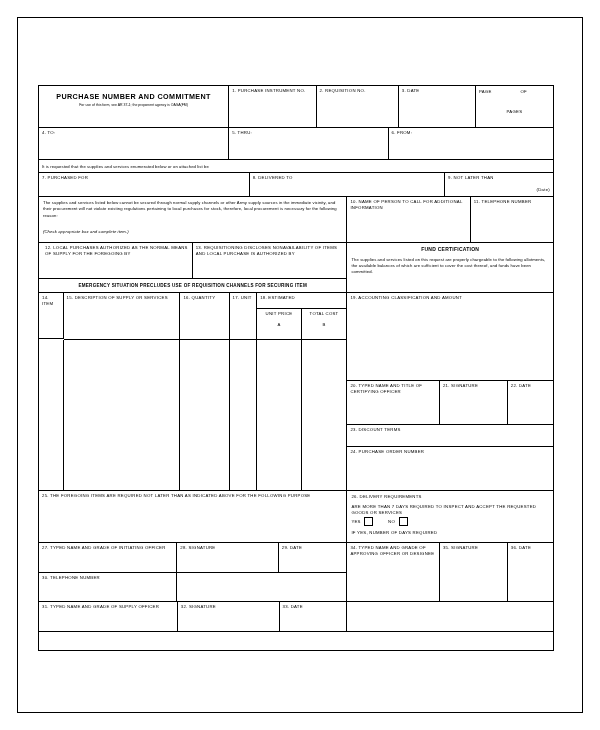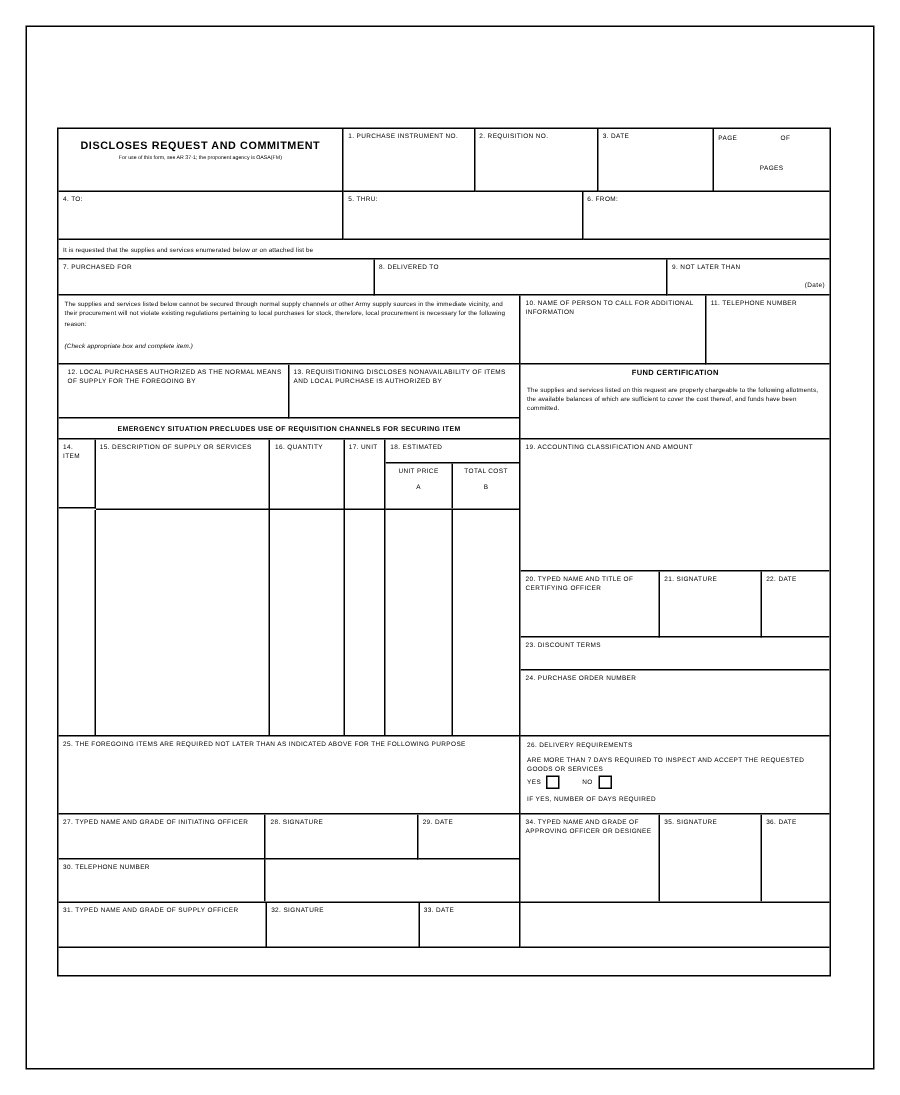--- a/index.html
+++ b/index.html
@@ -75,21 +75,21 @@
 </style>
 </head>
 <body>
 
 <div id="page">
 
   <div id="form">
 
     <div class="row">
       <div class="cell" style="width:37%;padding:6px 4px 5px 4px;">
-        <div class="big">DISCLOSES REQUEST AND COMMITMENT</div>
+        <div class="big">PURCHASE NUMBER AND COMMITMENT</div>
         <div class="sub">For use of this form, see AR 37-1; the proponent agency is OASA(FM)</div>
       </div>
       <div class="cell" style="width:17%;height:42px;">
         <div class="lbl">1.  PURCHASE INSTRUMENT NO.</div>
       </div>
       <div class="cell" style="width:16%;">
         <div class="lbl">2.    REQUISITION NO.</div>
       </div>
       <div class="cell" style="width:15%;">
         <div class="lbl">3.   DATE</div>

